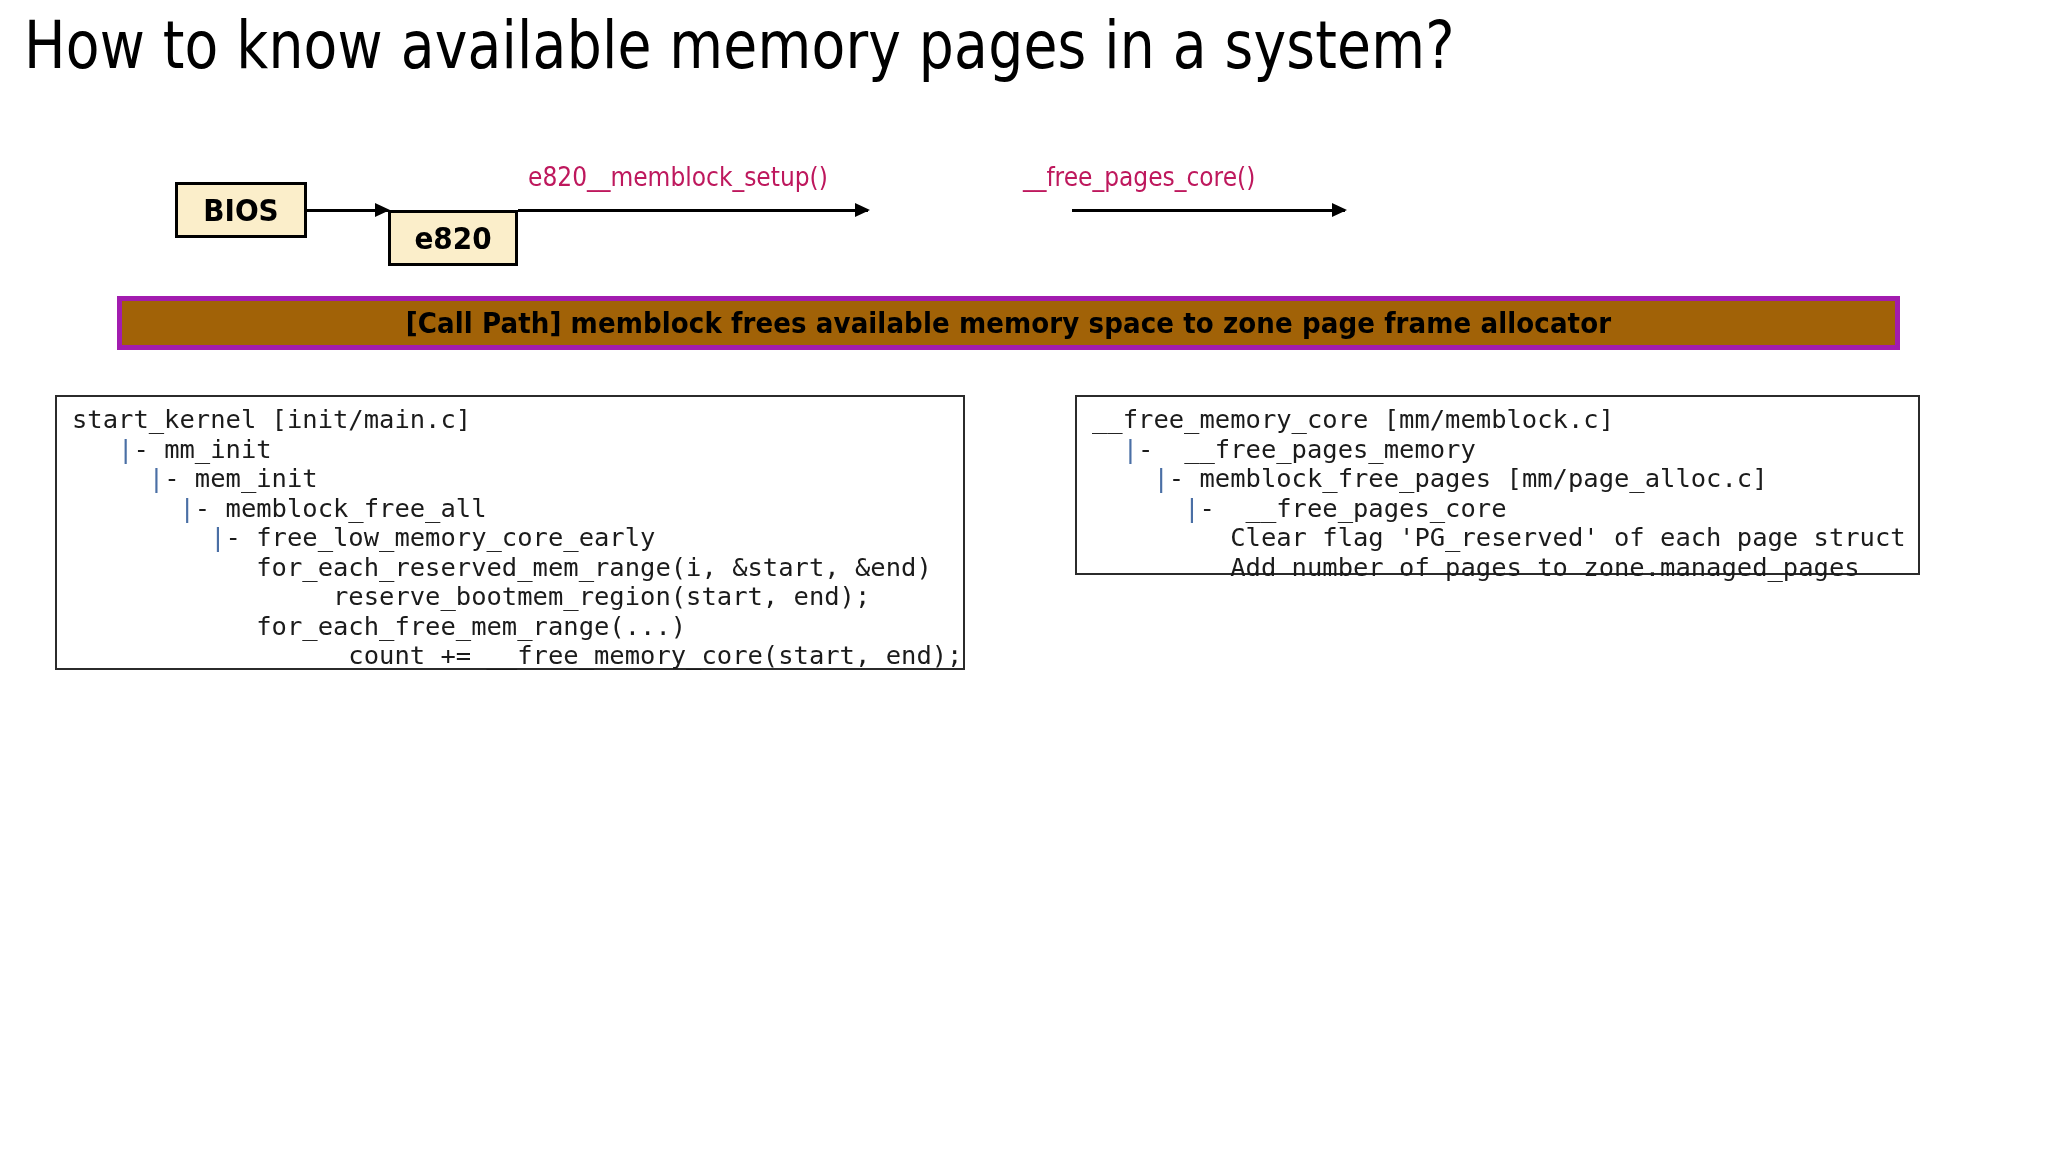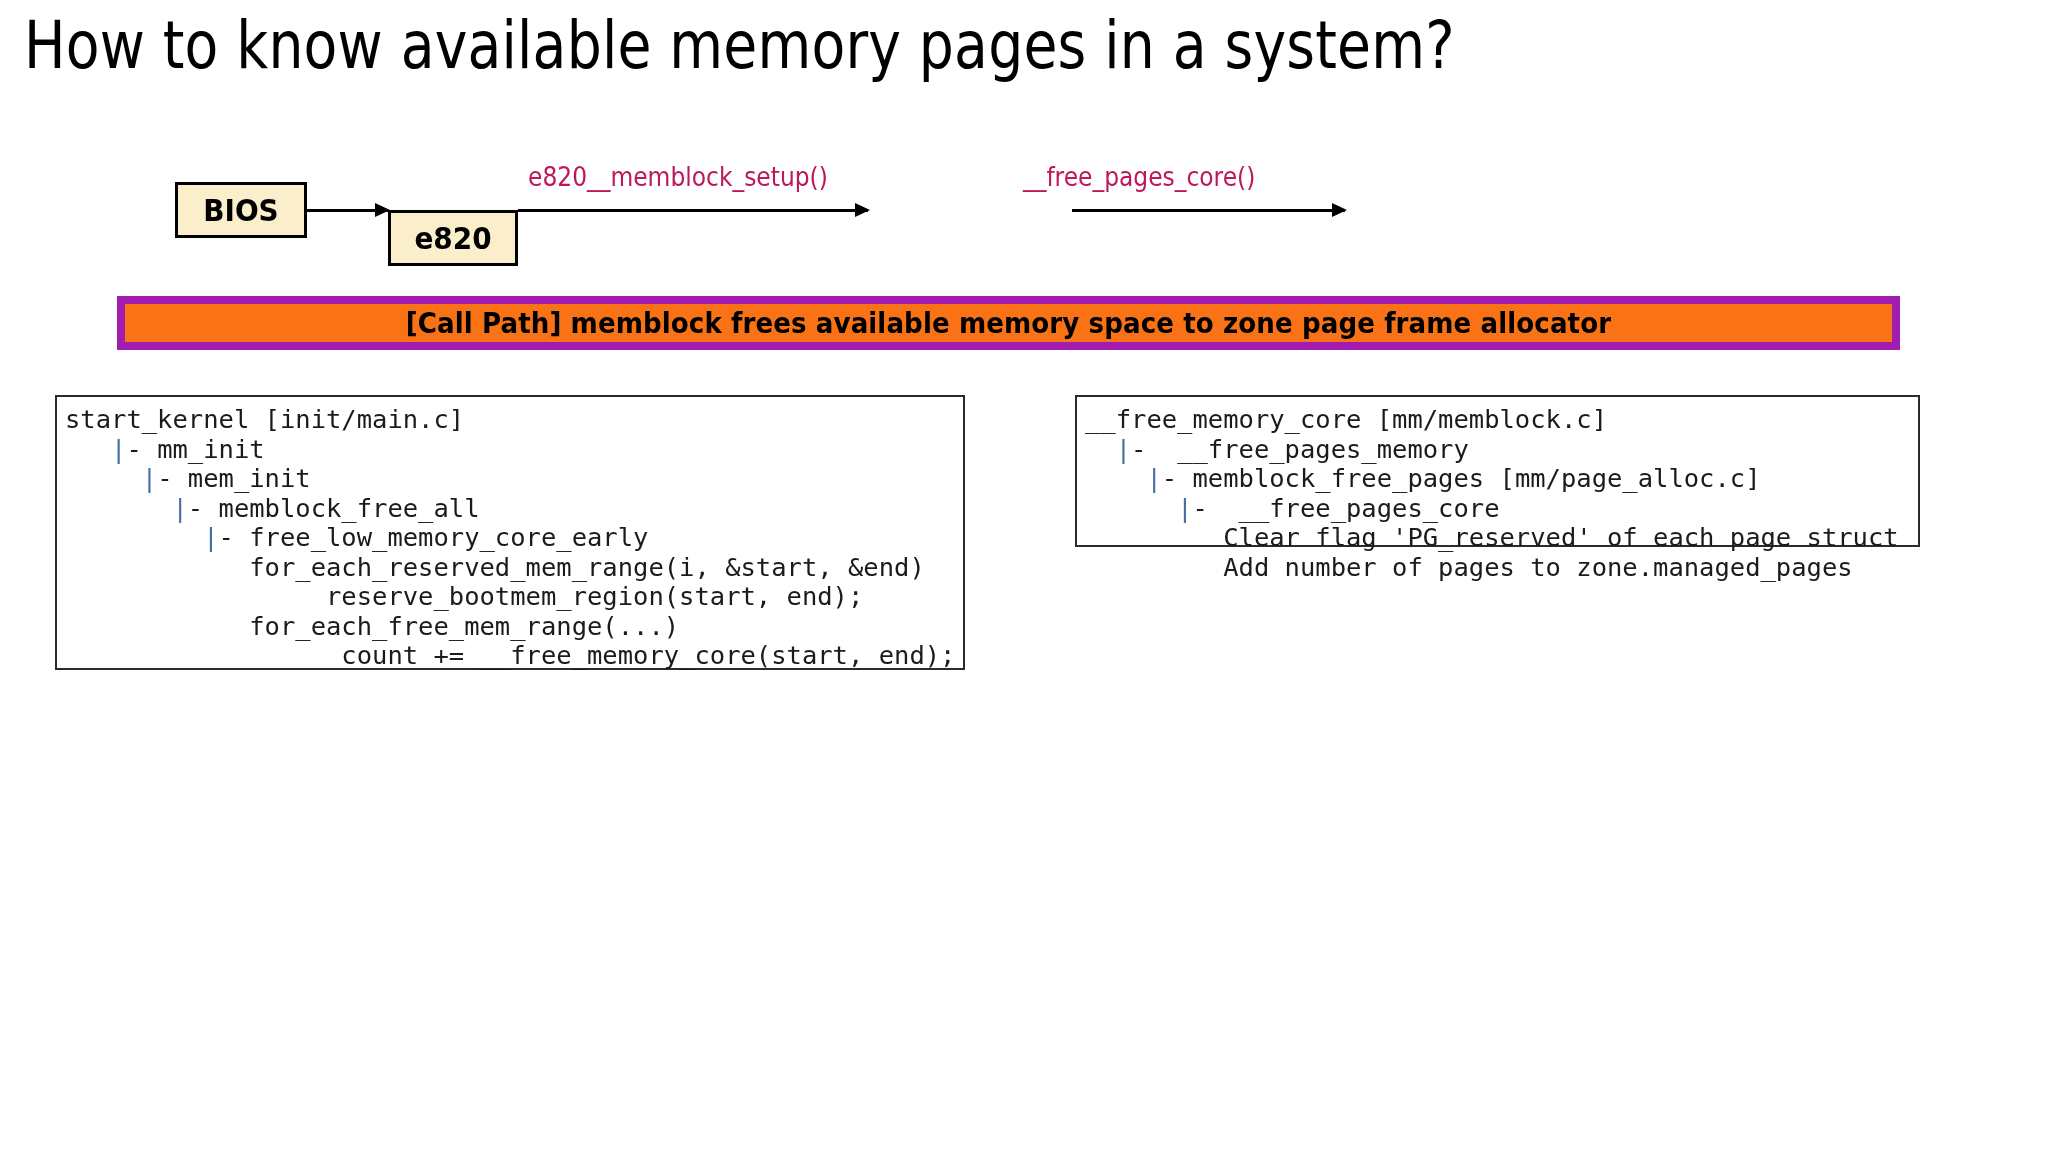--- a/index.html
+++ b/index.html
@@ -95,22 +95,22 @@
   #flow-label-1 { left: 528px; }
   #flow-label-2 { left: 1023px; }
 
   
   #call-path-banner {
     position: absolute;
     left: 117px;
     top: 296px;
     width: 1783px;
     height: 54px;
-    background: #f97316;
-    border: 8px solid #a21caf;
+    background: #a16207;
+    border: 5px solid #a21caf;
     display: flex;
     align-items: center;
     justify-content: center;
     font-family: "DejaVu Sans Condensed", "DejaVu Sans", sans-serif;
     font-weight: bold;
     font-size: 29px;
     color: #000000;
     white-space: nowrap;
     letter-spacing: 0.1px;
   }
@@ -118,26 +118,26 @@
   
   .code-block {
     position: absolute;
     background: #ffffff;
     border: 2px solid #2b2b2b;
     font-family: "DejaVu Sans Mono", "Liberation Mono", monospace;
     font-size: 25.5px;
     line-height: 29.5px;
     color: #1b1b1b;
     white-space: pre;
-    padding: 8px 0 8px 0;
+    padding: 8px 0 8px 7px;
     overflow: visible;
   }
 
   #code-block-left  { left: 55px;  top: 395px; width: 910px; height: 275px; }
-  #code-block-right { left: 1075px; top: 395px; width: 845px; height: 152px; }
+  #code-block-right { left: 1075px; top: 395px; width: 845px; height: 180px; }
 
   .code-line {
     display: block;
     white-space: pre;
     padding-left: 8px;
   }
 
   .pipe { color: #4a6fa5; }
 
   

